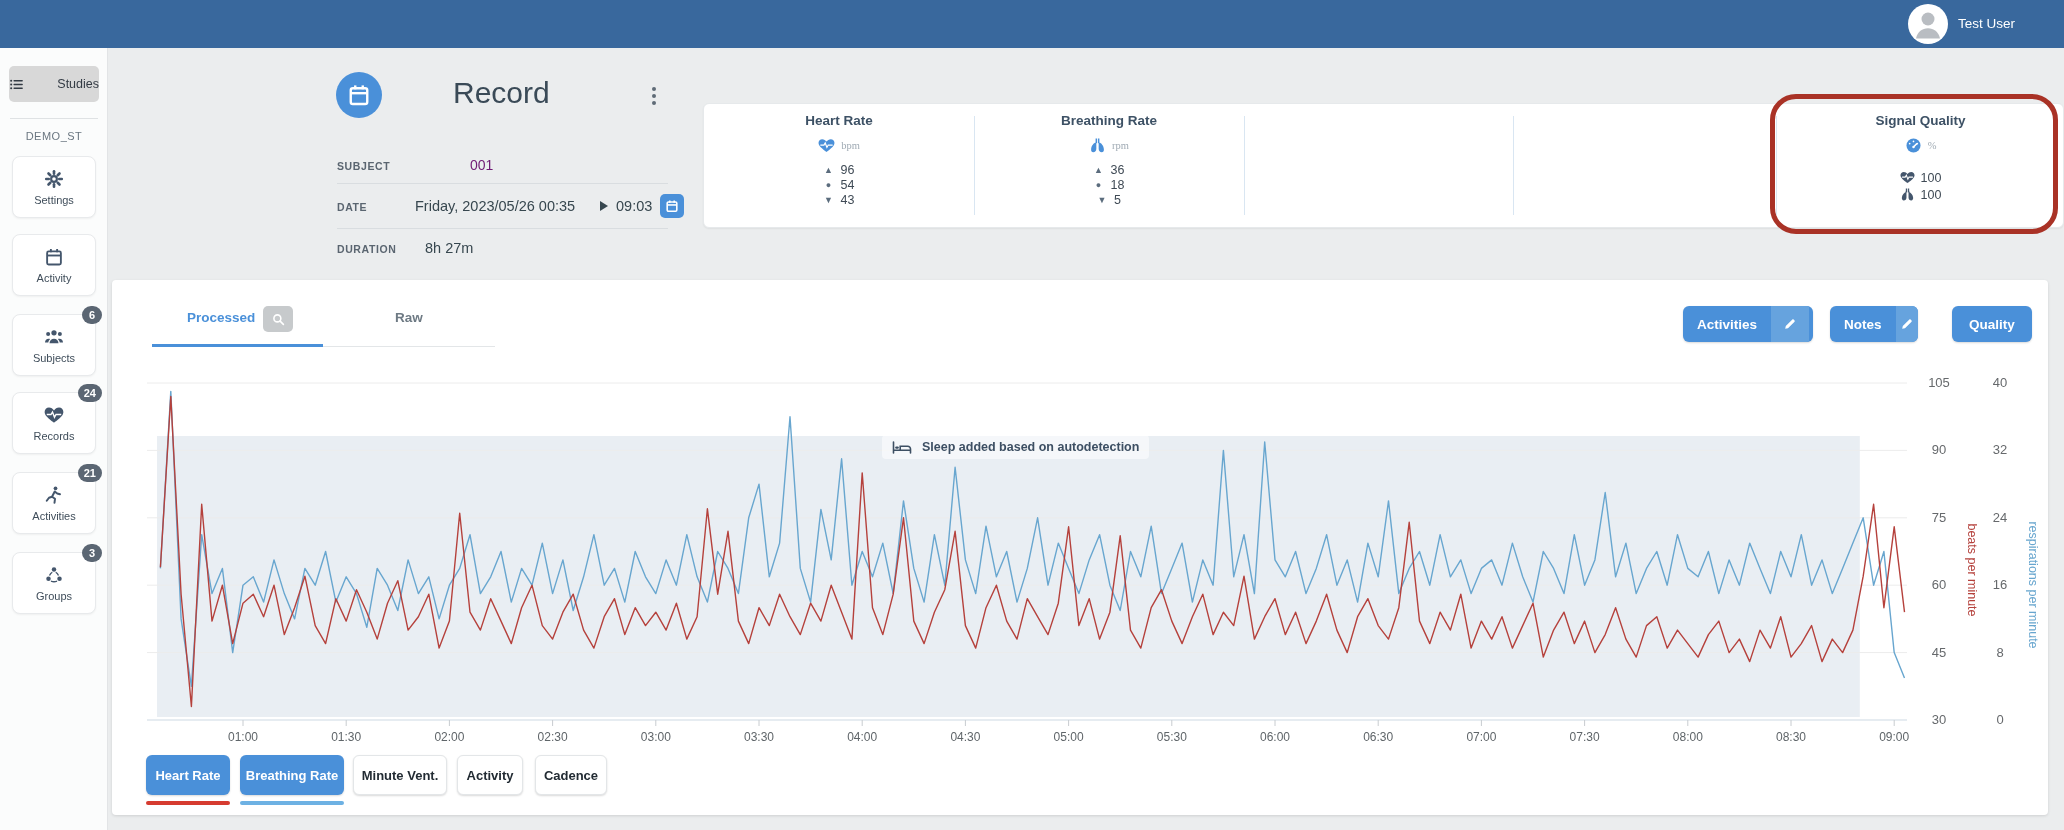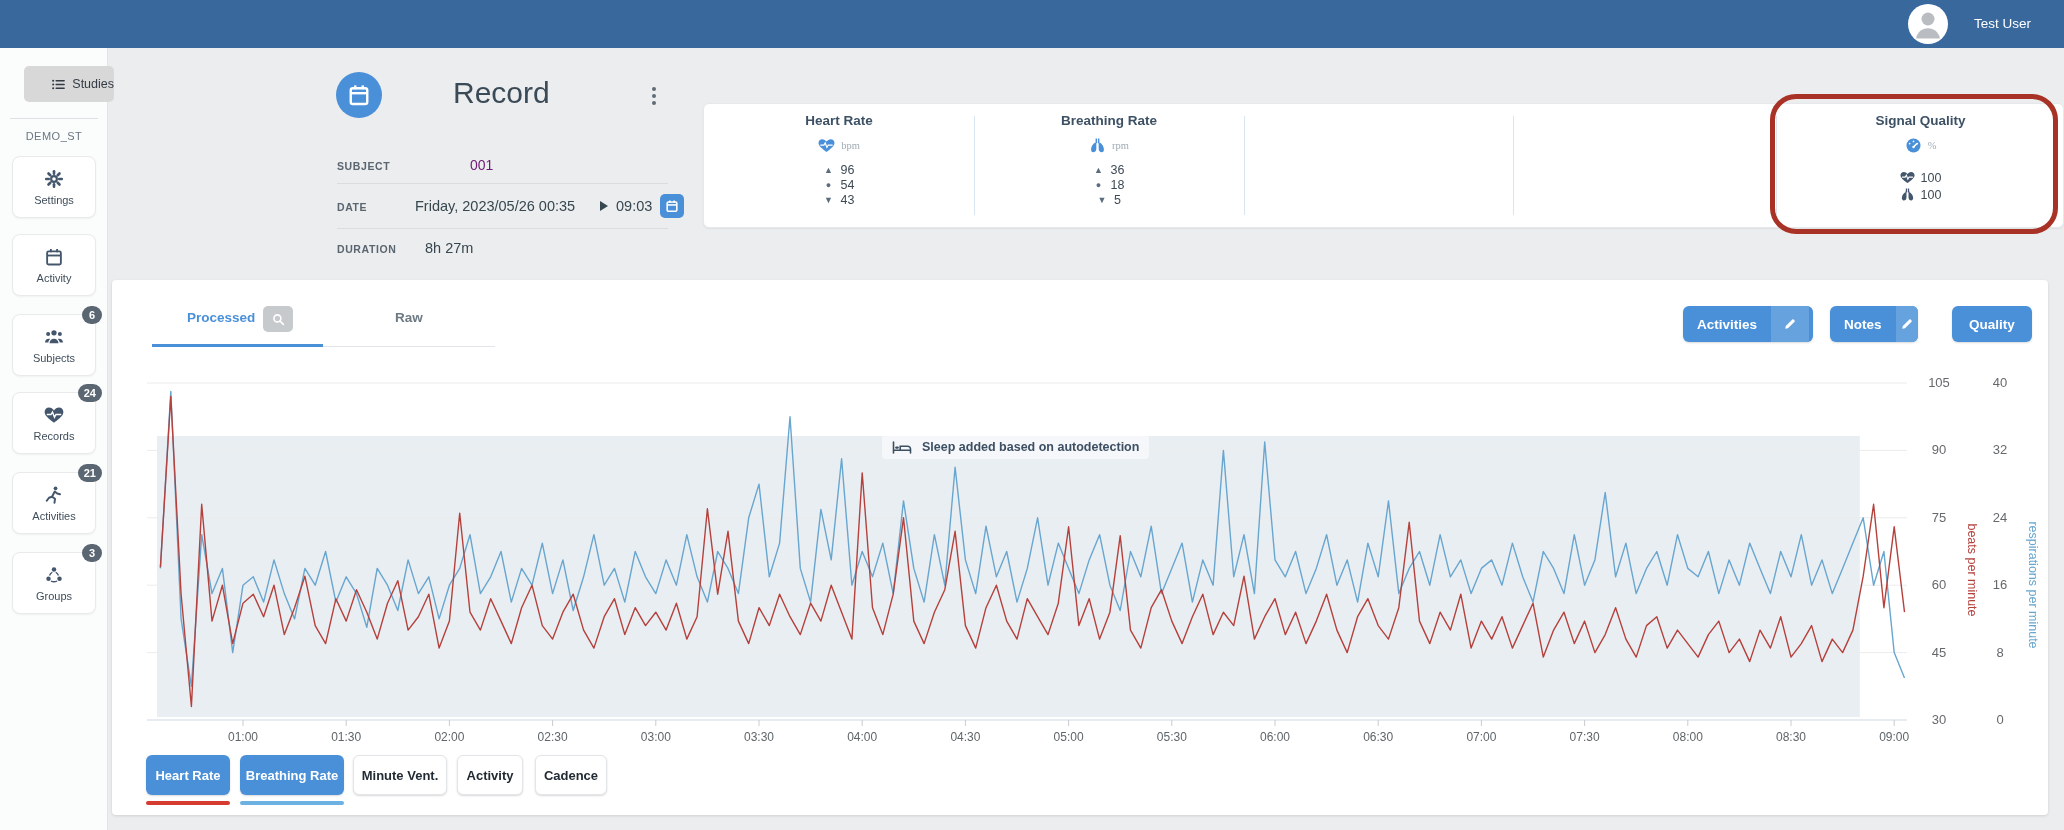--- a/index.html
+++ b/index.html
@@ -14,28 +14,28 @@
   .abs { position:absolute; }
   .ic { display:inline-block; line-height:0; }
   .ic svg { width:100%; height:100%; }
 
   
   .navbar { left:0; top:0; width:2064px; height:48px; background:#39689d; }
   .logo { left:30px; top:0; height:48px; line-height:48px; color:#fff;
           font-size:27px; font-weight:bold; letter-spacing:3px; }
   .avatar { left:1908px; top:4px; width:40px; height:40px; border-radius:50%;
             background:#fff; overflow:hidden; }
-  .username { left:1958px; top:0; height:48px; line-height:48px; color:#fff; font-size:13.5px;margin-left:16px; }
+  .username { left:1958px; top:0; height:48px; line-height:48px; color:#fff; font-size:13.5px; }
 
   
   .sidebar { left:0; top:48px; width:108px; height:782px; background:#fbfcfc;
              border-right:1px solid #e2e4e6; }
   .studies-btn { left:9px; top:18px; width:90px; height:36px; background:#d8d8d8;
-                 border-radius:5px; display:flex; align-items:center; justify-content:flex-end;
-                 gap:6px; font-size:12.5px; color:#333b44; cursor:pointer;margin-left:15px; }
+                 border-radius:5px; display:flex; align-items:center; justify-content:space-between;
+                 gap:6px; font-size:12.5px; color:#333b44; cursor:pointer; }
   .side-divider { left:10px; top:70px; width:88px; height:1px; background:#dfe2e4; }
   .study-code { left:0; top:82px; width:108px; text-align:center; font-size:11px;
                 color:#6a7680; letter-spacing:0.5px; }
   .side-card { left:12px; width:84px; height:62px; background:#fff; border:1px solid #e8eaec;
                border-radius:8px; box-shadow:0 1px 2px rgba(0,0,0,0.05);
                display:flex; flex-direction:column; align-items:center; justify-content:center;
                gap:5px; cursor:pointer; }
   .side-card .ic { width:20px; height:20px; color:#44566c; }
   .side-card .lbl { font-size:11px; color:#3f4d5a; }
   .badge { position:absolute; top:-9px; right:-7px; min-width:20px; height:18px;

